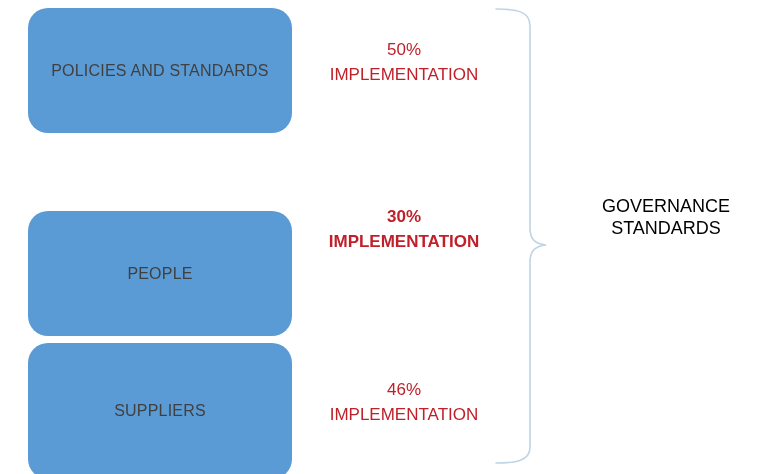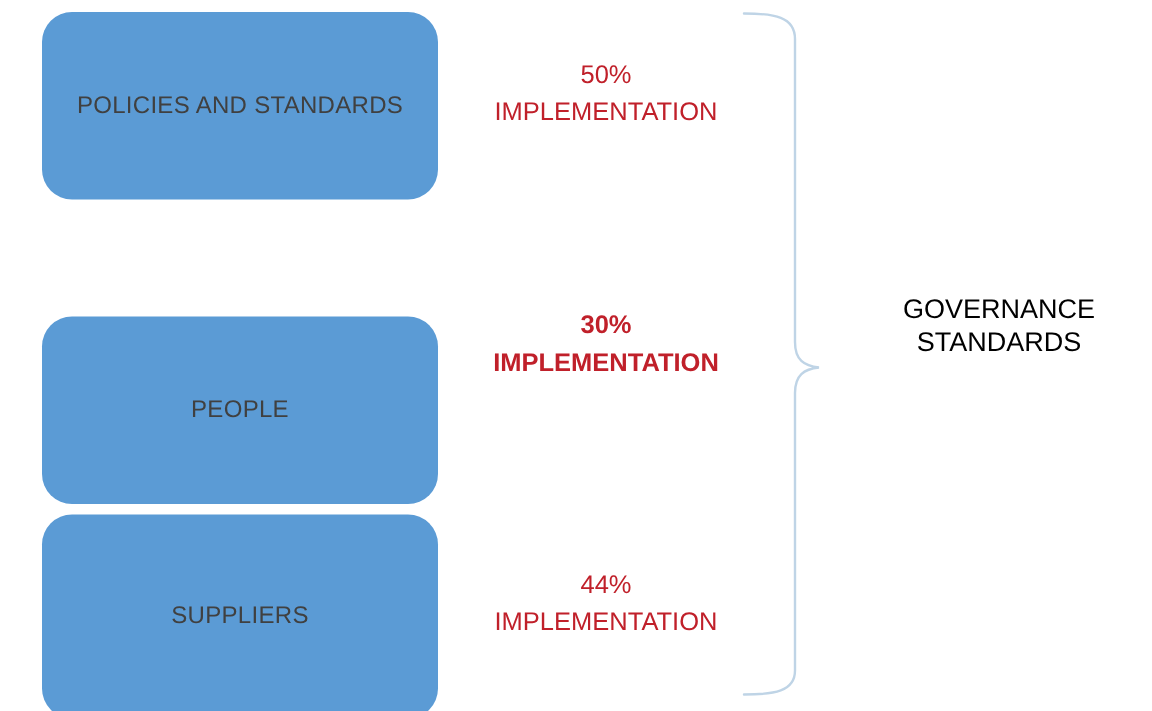--- a/index.html
+++ b/index.html
@@ -105,21 +105,21 @@
     <span class="pct-value">50%</span>
     <span class="pct-word">IMPLEMENTATION</span>
   </div>
 
   <div class="pct-annotation pct-annotation-2">
     <span class="pct-value">30%</span>
     <span class="pct-word">IMPLEMENTATION</span>
   </div>
 
   <div class="pct-annotation pct-annotation-3">
-    <span class="pct-value">44%</span>
+    <span class="pct-value">46%</span>
     <span class="pct-word">IMPLEMENTATION</span>
   </div>
 
   <svg class="brace-svg" viewBox="0 0 80 474">
     <path d="M 8 9
              C 28 9, 42 11, 42 26
              L 42 228
              C 42 240, 48 244, 58 245
              C 48 246, 42 250, 42 262
              L 42 447

